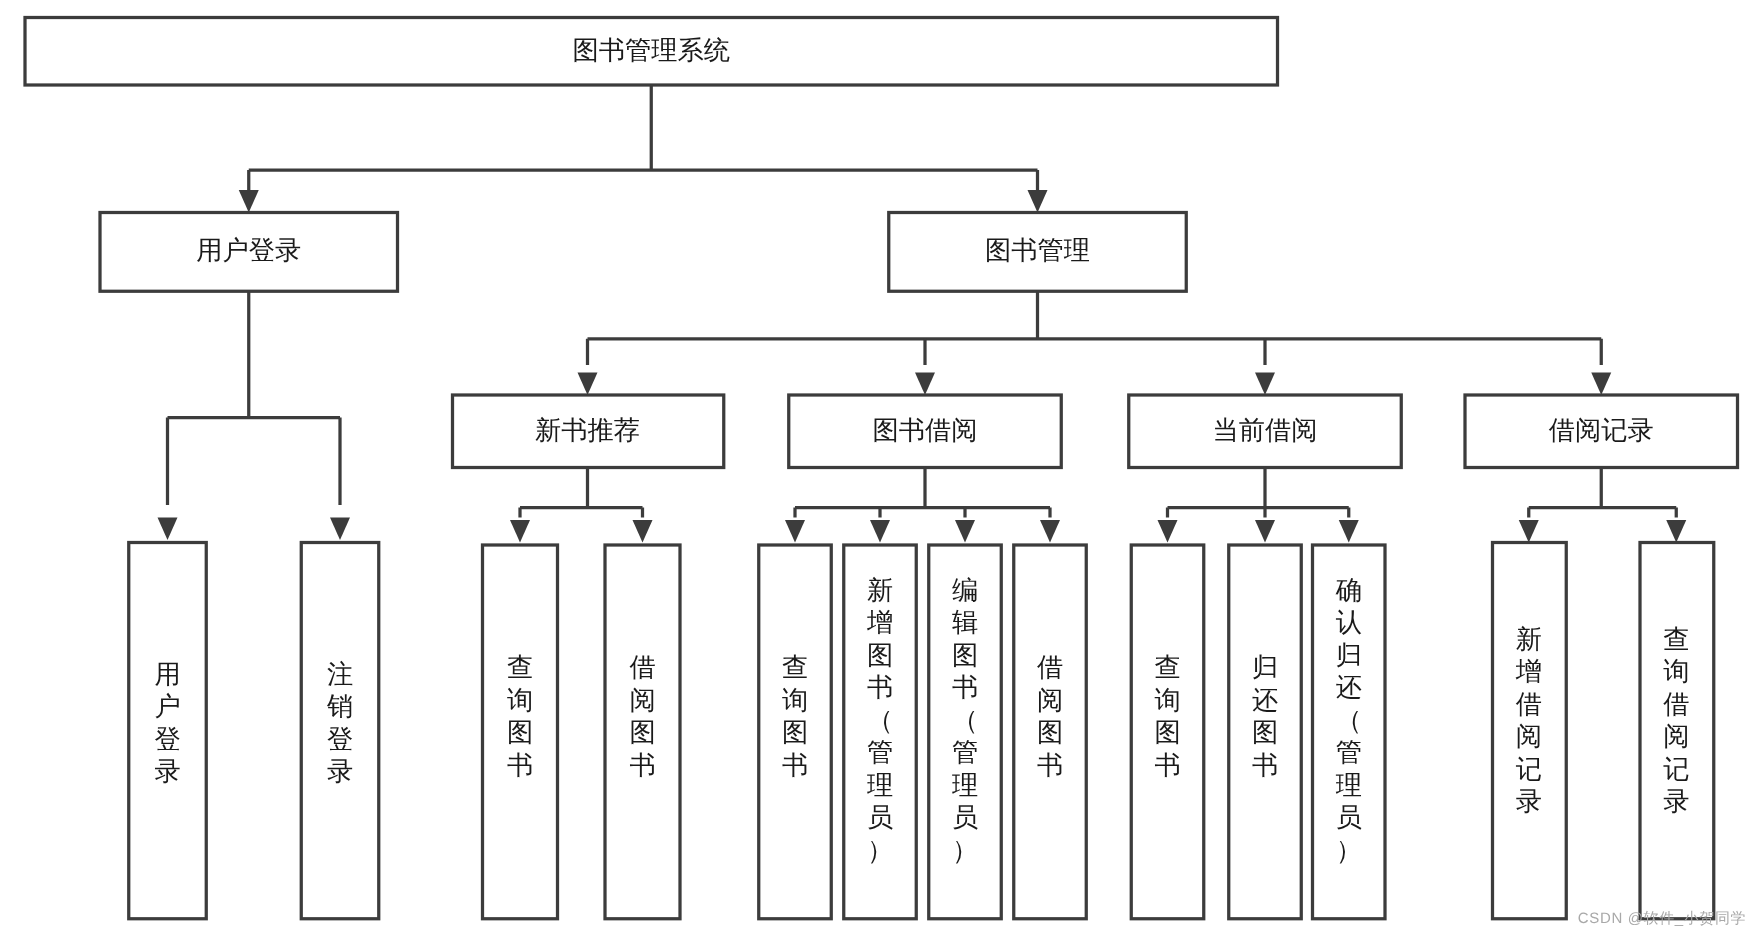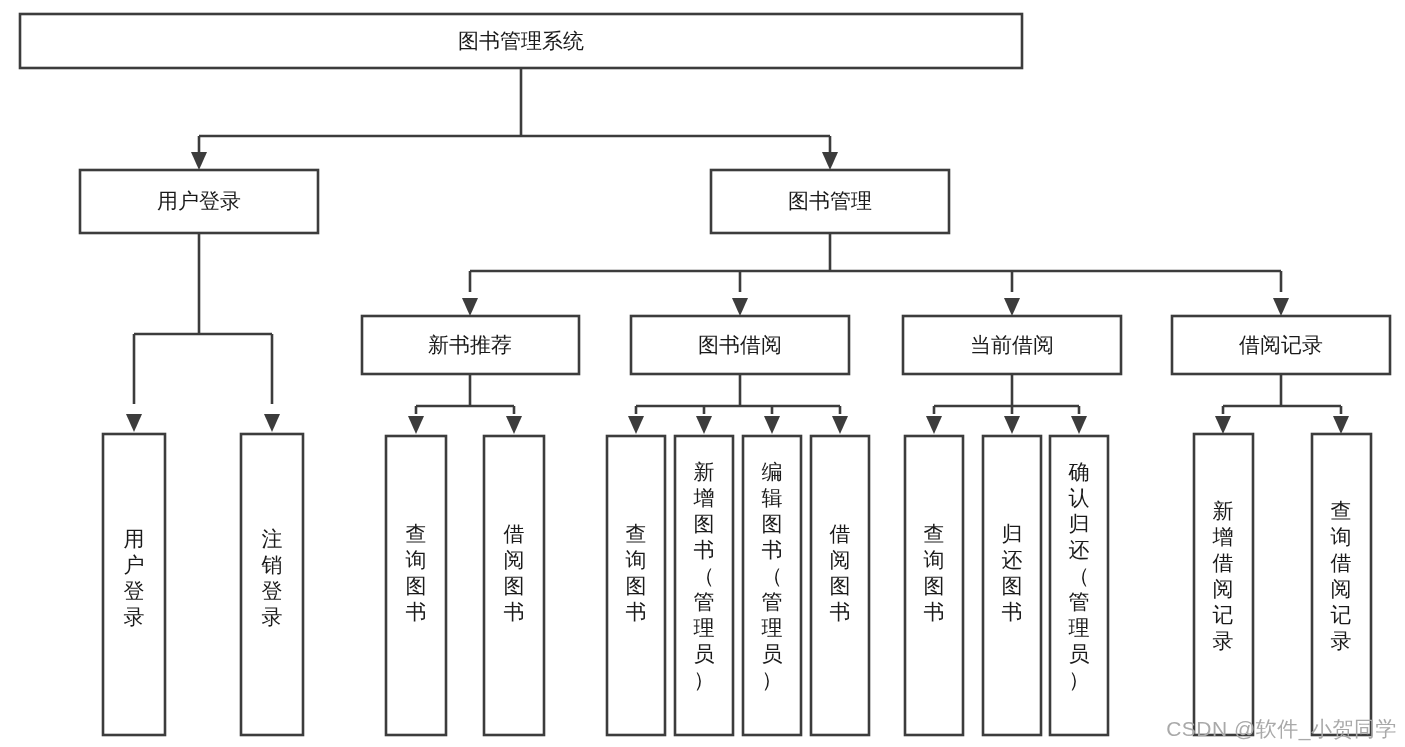--- a/index.html
+++ b/index.html
@@ -52,21 +52,21 @@
     font-family: "Liberation Sans", "DejaVu Sans", sans-serif;
     font-size: 21px;
     fill: #1a1a1a;
     text-anchor: middle;
   }
   .watermark-text {
     position: absolute;
     right: 8px;
     bottom: 4px;
     font-family: "Liberation Sans", "DejaVu Sans", sans-serif;
-    font-size: 21px;
+    font-size: 12px;
     color: #a9a9a9;
     white-space: nowrap;
     letter-spacing: 0.5px;
   }
 </style>
 </head>
 <body>
 
 <div id="diagram-root">
 

